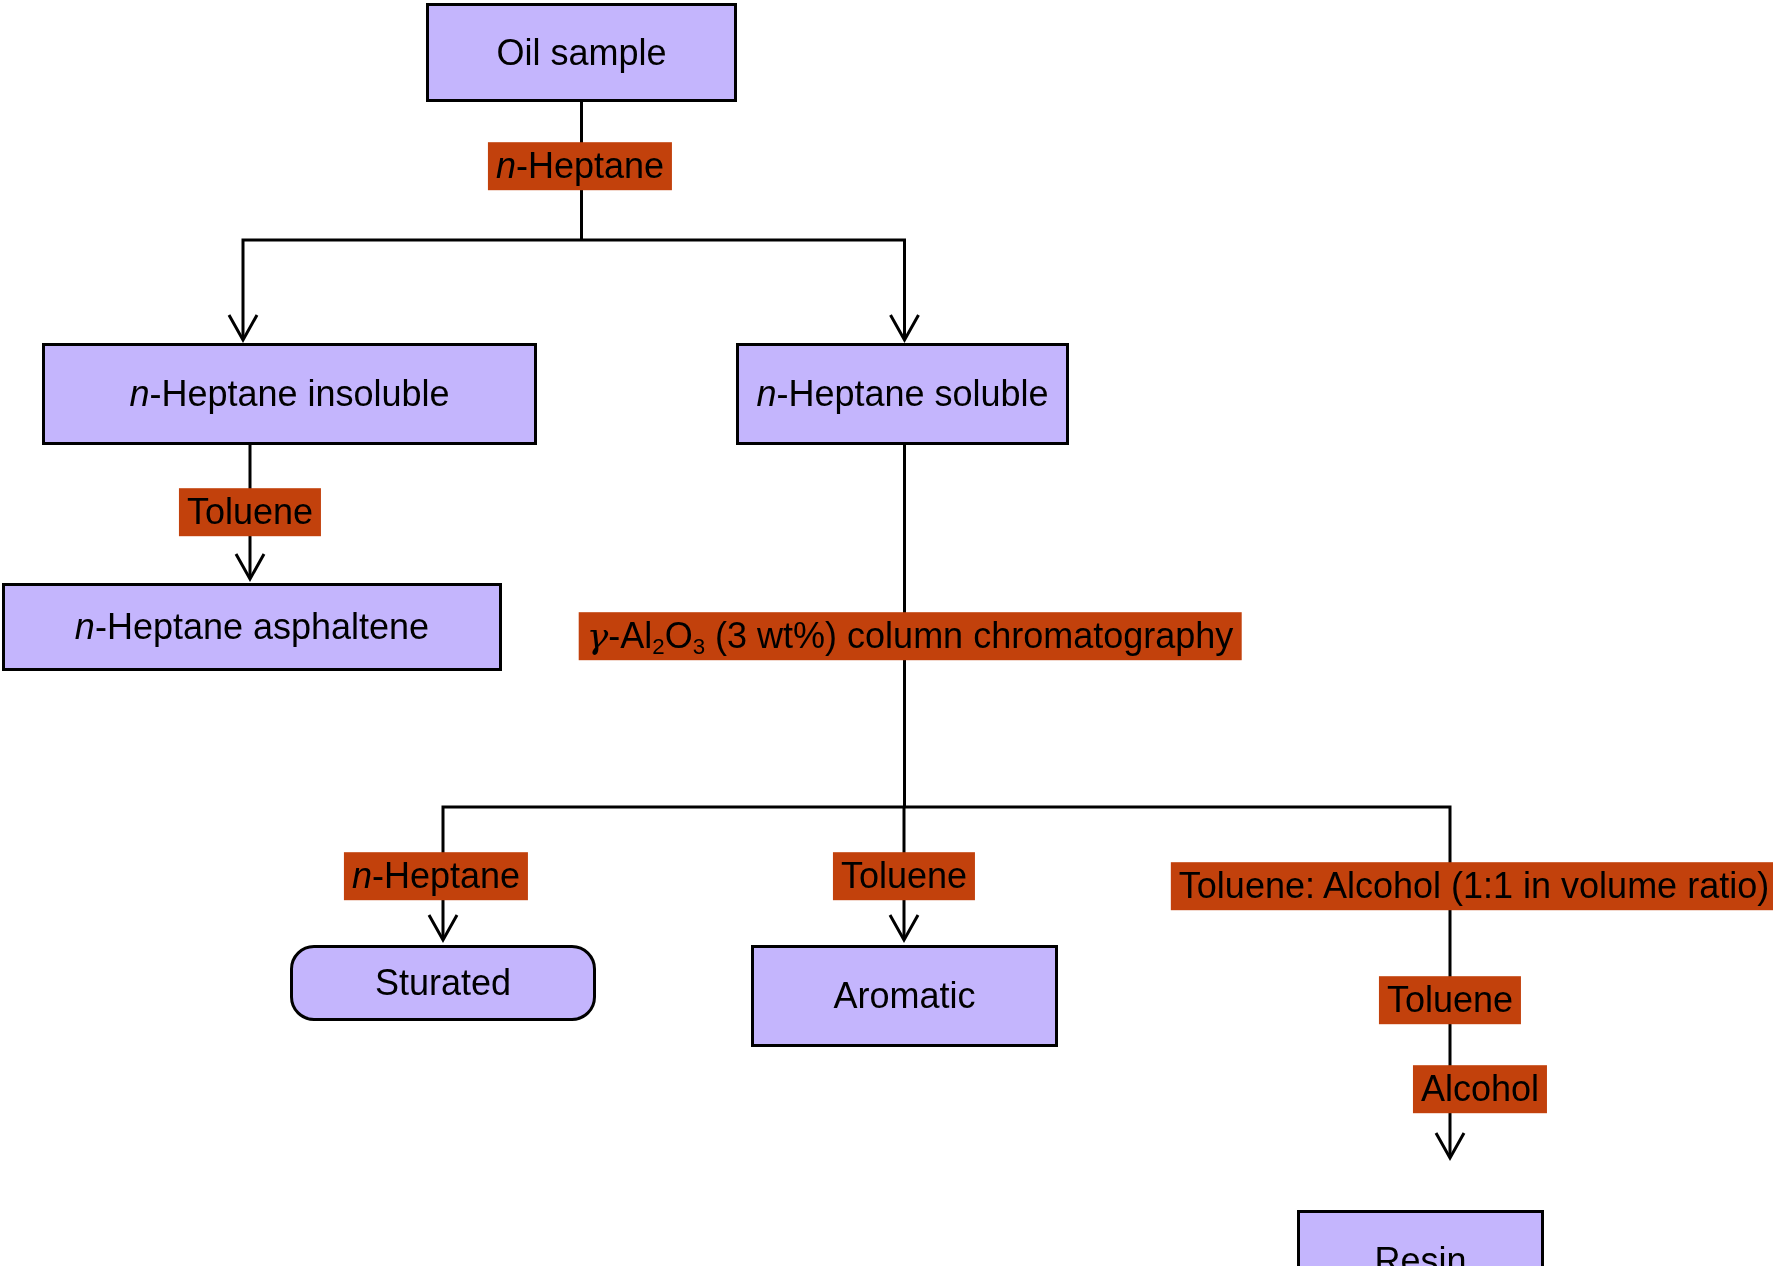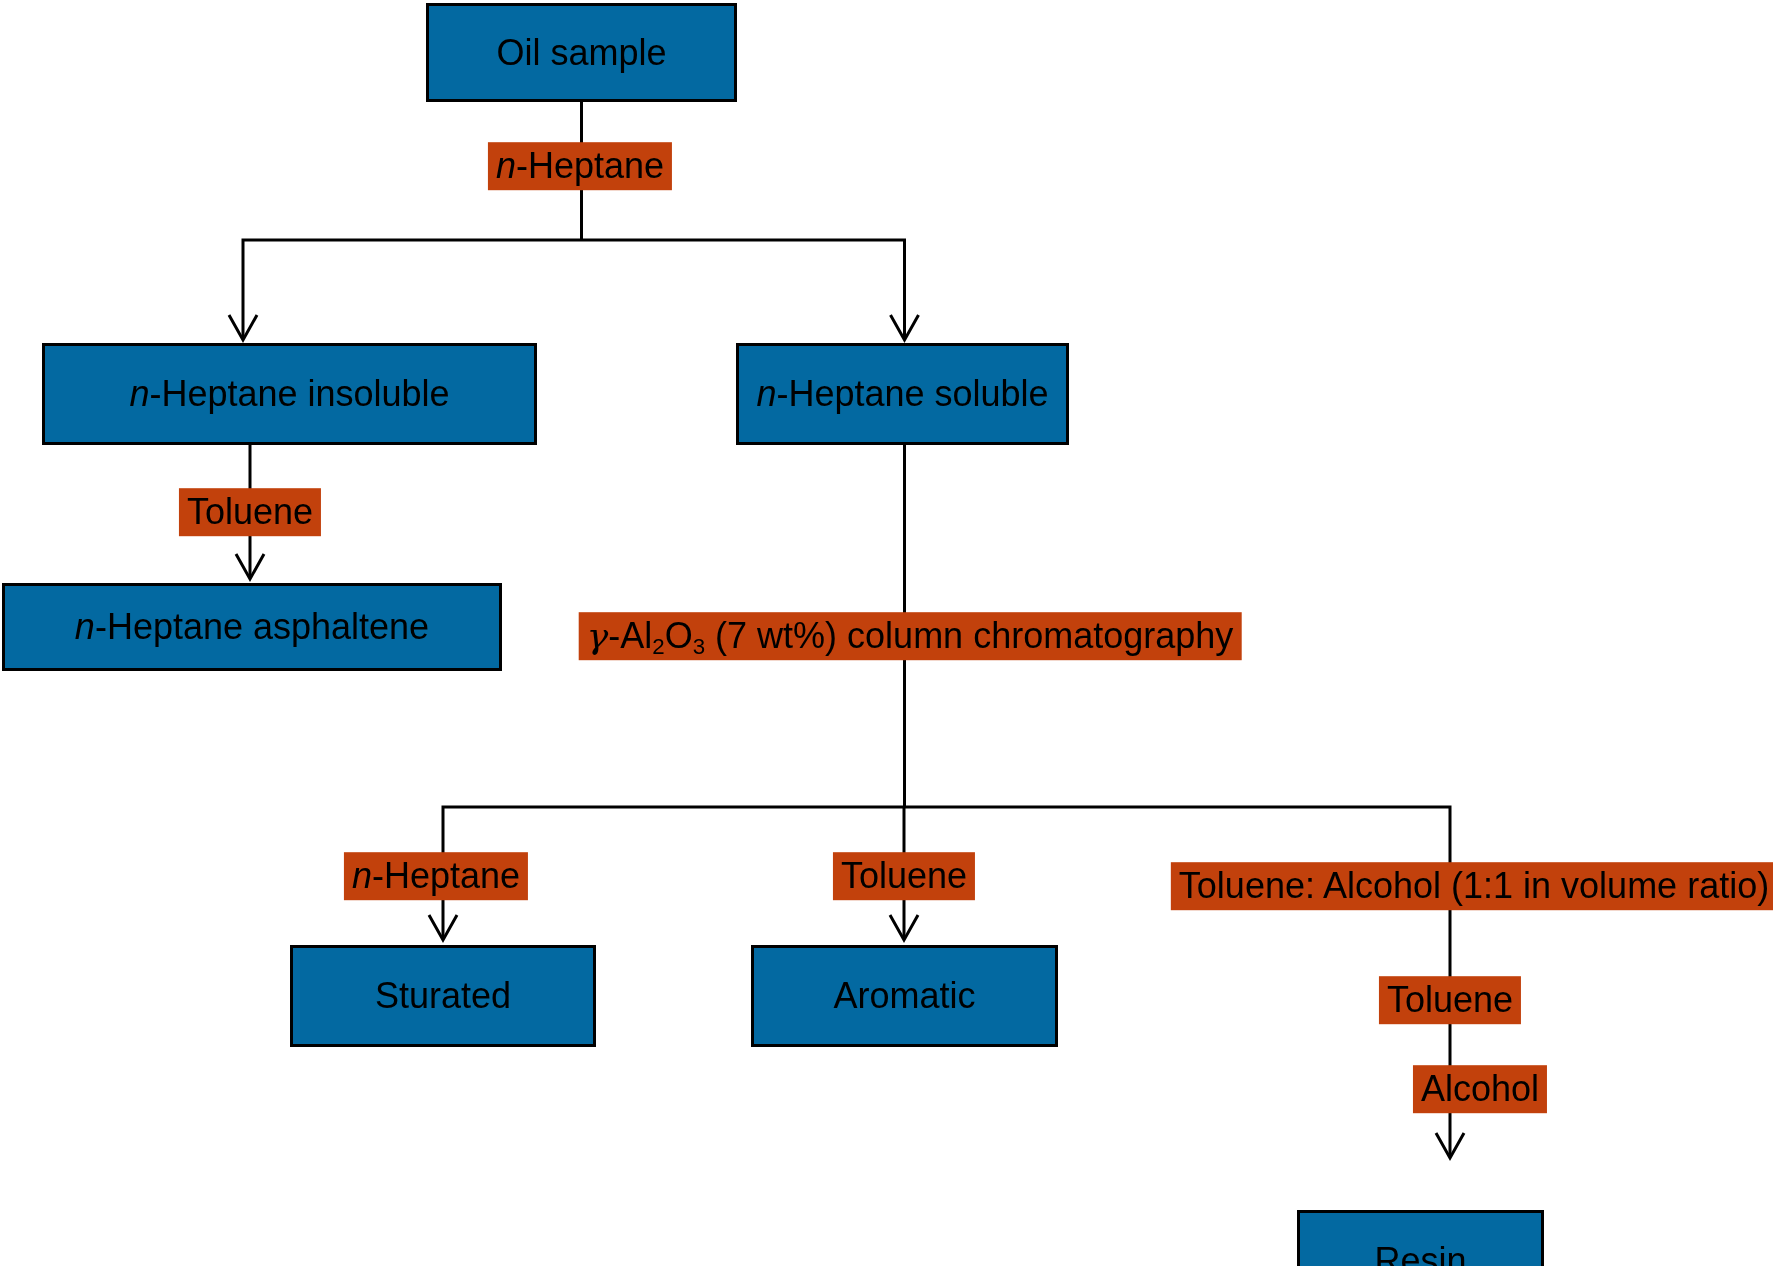--- a/index.html
+++ b/index.html
@@ -14,21 +14,21 @@
   }
   #connectors {
     position: absolute;
     left: 0; top: 0;
     width: 1773px; height: 1266px;
   }
   .box {
     position: absolute;
     box-sizing: border-box;
     border: 3px solid #000000;
-    background: #0369a1;
+    background: #c4b5fd;
     display: flex;
     align-items: center;
     justify-content: center;
     font-size: 36px;
     line-height: 1.1;
     white-space: nowrap;
     z-index: 3;
   }
   .elabel {
     position: absolute;
@@ -70,21 +70,21 @@
     <polyline points="1436,1133 1450,1158 1464,1133"></polyline>
   </svg>
 
   <div class="elabel" style="left:580px; top:166px;">
     <span class="it">n</span><span>-Heptane</span>
   </div>
 
   <div class="elabel" style="left:250px; top:512px;">Toluene</div>
 
   <div class="elabel" style="left:910px; top:636px;">
-    <span class="gamma">γ</span><span>-Al</span><span class="sub">2</span><span>O</span><span class="sub">3</span><span> (7 wt%) column chromatography</span>
+    <span class="gamma">γ</span><span>-Al</span><span class="sub">2</span><span>O</span><span class="sub">3</span><span> (3 wt%) column chromatography</span>
   </div>
 
   <div class="elabel" style="left:436px; top:876px;">
     <span class="it">n</span><span>-Heptane</span>
   </div>
 
   <div class="elabel" style="left:904px; top:876px;">Toluene</div>
 
   <div class="elabel" style="left:1474px; top:886px;">Toluene: Alcohol (1:1 in volume ratio)</div>
 
@@ -101,21 +101,21 @@
   </div>
 
   <div class="box" style="left:2px; top:583px; width:500px; height:88px;">
     <span><span class="it">n</span><span>-Heptane asphaltene</span></span>
   </div>
 
   <div class="box" style="left:712px; top:343px; width:333px; height:102px;margin-left:24px;">
     <span><span class="it">n</span><span>-Heptane soluble</span></span>
   </div>
 
-  <div class="box" style="left:290px; top:945px; width:306px; height:102px;">
+  <div class="box" style="left:290px; top:945px; width:306px; height:76px;border-radius:24px;">
     <span>Sturated</span>
   </div>
 
   <div class="box" style="left:751px; top:945px; width:307px; height:102px;">
     <span>Aromatic</span>
   </div>
 
   <div class="box" style="left:1297px; top:1210px; width:247px; height:101px;">
     <span>Resin</span>
   </div>

